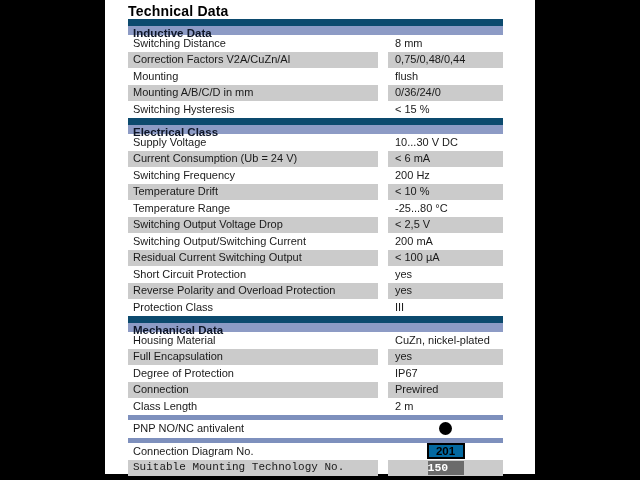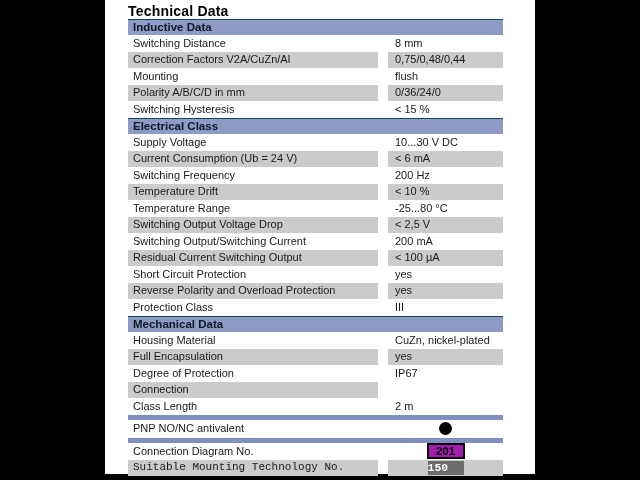--- a/index.html
+++ b/index.html
@@ -26,21 +26,21 @@
     font-size: 14px;
     font-weight: bold;
     color: #000000;
     letter-spacing: 0.2px;
   }
   .section-header {
     box-sizing: border-box;
     height: 15.5px;
     margin-bottom: 1px;
     background: #8d9bc5;
-    border-top: 1px solid #0c4a6e;
+    border-top: 7px solid #0c4a6e;
     font-size: 11.5px;
     font-weight: bold;
     color: #0e1628;
     padding-left: 5px;
     line-height: 14.5px;
   }
   .row {
     display: flex;
     height: 15.5px;
     margin-bottom: 1px;
@@ -81,21 +81,21 @@
   .gray-bg { background: #cbcbcb; font-family: Liberation Mono, monospace; }
   .dot {
     width: 13px; height: 13px;
     border-radius: 50%;
     background: #000000;
   }
   .num-box {
     box-sizing: border-box;
     width: 38px; height: 16px;
     border: 2px solid #000000;
-    background: #a21caf;
+    background: #0369a1;
     font-size: 11.5px;
     font-weight: bold;
     color: #000000;
     text-align: center;
     line-height: 12px;
   }
   .num-badge {
     width: 36px; height: 14px;
     background: #6b6b6b;
     color: #ffffff;
@@ -124,21 +124,21 @@
         <div class="cell-label">Correction Factors V2A/CuZn/Al</div>
           <div class="cell-gap"></div>
         <div class="cell-value">0,75/0,48/0,44</div>
       </div>
       <div class="row">
         <div class="cell-label">Mounting</div>
           <div class="cell-gap"></div>
         <div class="cell-value">flush</div>
       </div>
       <div class="row">
-        <div class="cell-label">Polarity A/B/C/D in mm</div>
+        <div class="cell-label">Mounting A/B/C/D in mm</div>
           <div class="cell-gap"></div>
         <div class="cell-value">0/36/24/0</div>
       </div>
       <div class="row">
         <div class="cell-label">Switching Hysteresis</div>
           <div class="cell-gap"></div>
         <div class="cell-value">&lt; 15 %</div>
       </div>
     </div>
 
@@ -214,20 +214,21 @@
         <div class="cell-value">yes</div>
       </div>
       <div class="row">
         <div class="cell-label">Degree of Protection</div>
           <div class="cell-gap"></div>
         <div class="cell-value">IP67</div>
       </div>
       <div class="row">
         <div class="cell-label">Connection</div>
           <div class="cell-gap"></div>
+        <div class="cell-value">Prewired</div>
       </div>
       <div class="row">
         <div class="cell-label">Class Length</div>
           <div class="cell-gap"></div>
         <div class="cell-value">2 m</div>
       </div>
     </div>
 
     <div class="sep"></div>
 

